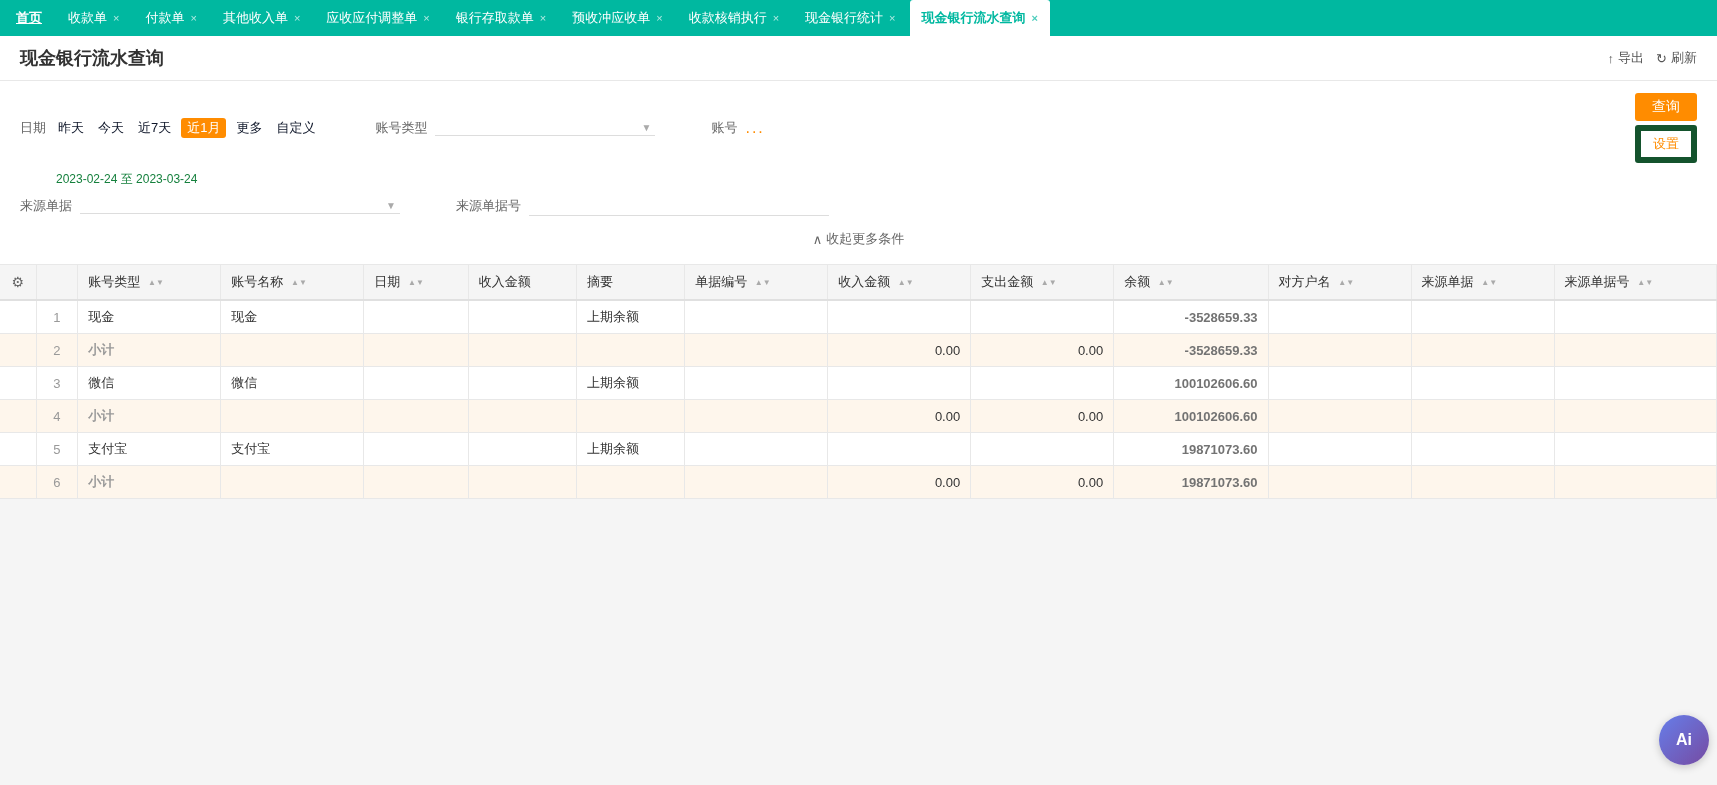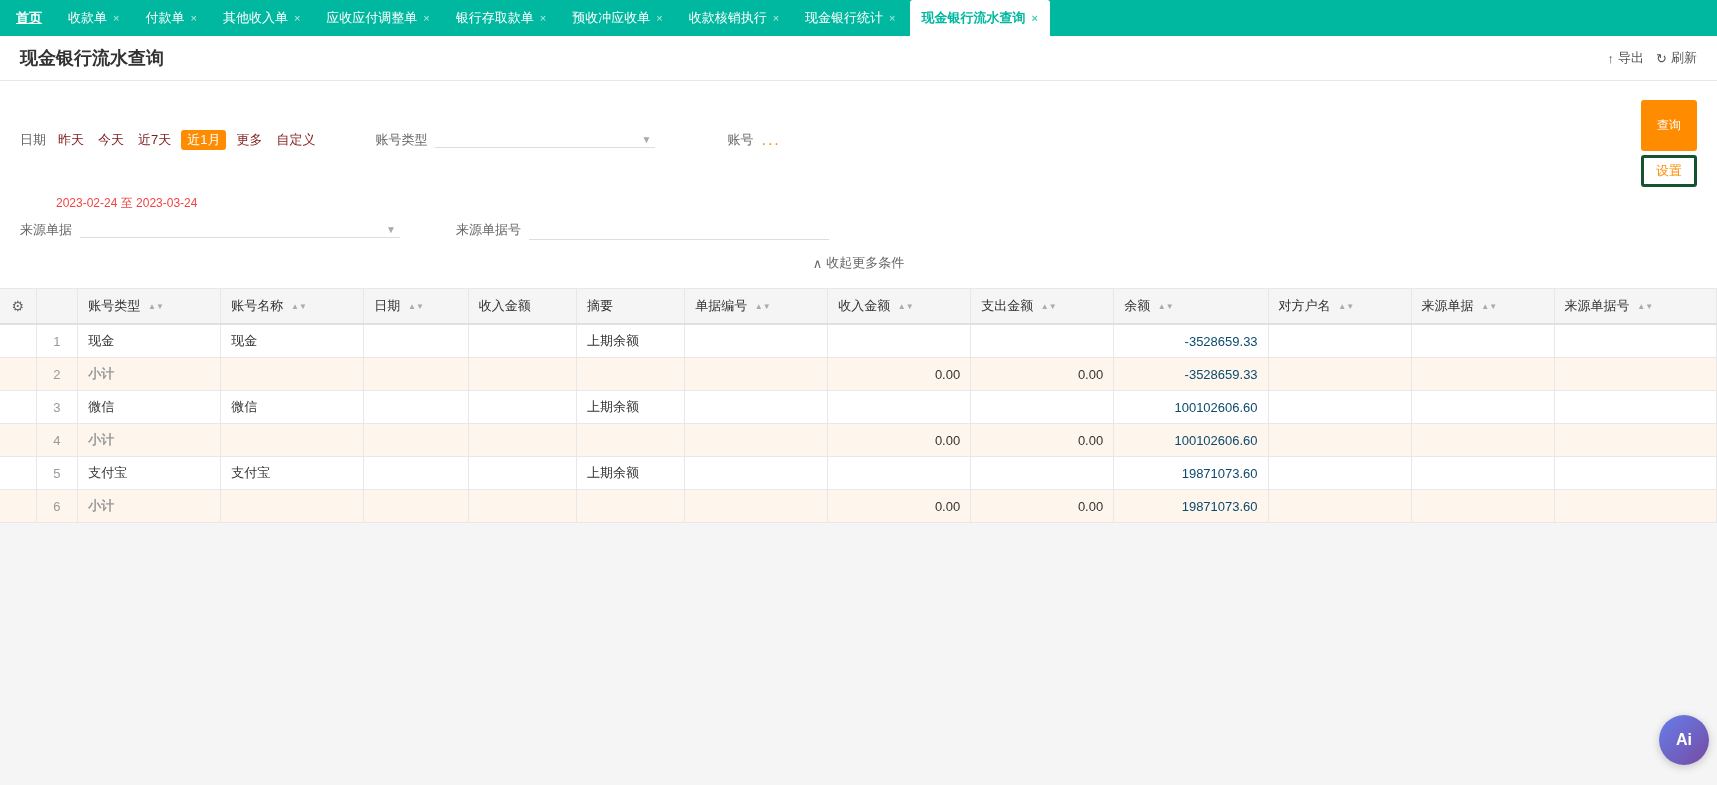--- a/index.html
+++ b/index.html
@@ -78,33 +78,33 @@
       color: #666;
       white-space: nowrap;
       font-size: 13px;
     }
     .date-shortcuts {
       display: flex;
       gap: 6px;
       align-items: center;
     }
     .date-shortcut {
-      color: #7f1d1d;
+      color: #0f172a;
       cursor: pointer;
       padding: 1px 4px;
       font-size: 13px;
     }
     .date-shortcut.active {
       background: #ff8c00;
       color: #fff;
       border-radius: 3px;
       padding: 1px 6px;
     }
     .date-range-text {
-      color: #ef4444;
+      color: #15803d;
       font-size: 12px;
       margin-top: 2px;
     }
     .filter-select {
       display: flex;
       align-items: center;
       border-bottom: 1px solid #ddd;
       padding: 2px 4px;
       min-width: 180px;
       cursor: pointer;
@@ -134,30 +134,29 @@
     .account-dots {
       color: #ff8c00;
       cursor: pointer;
       font-size: 16px;
       letter-spacing: 2px;
     }
     .query-btn {
       background: #ff8c00;
       color: #fff;
       border: none;
-      padding: 17px 16px;
+      padding: 5px 16px;
       border-radius: 3px;
       cursor: pointer;
-      font-size: 12px;
-      margin-top: 7px;
+      font-size: 14px;
     }
     .settings-btn {
       background: #fff;
       color: #ff8c00;
-      border: 3px solid #14532d;
+      border: 6px solid #14532d;
       padding: 4px 12px;
       border-radius: 3px;
       cursor: pointer;
       font-size: 13px;
     }
     .btn-group-right {
       display: flex;
       flex-direction: column;
       gap: 4px;
     }
@@ -222,21 +221,21 @@
     }
     tbody td {
       padding: 7px 10px;
       color: #333;
       font-size: 13px;
       border-right: 1px solid #e8e8e8;
     }
     .row-num { color: #999; text-align: center; }
     .subtotal-label { color: #999; font-weight: bold; }
     .amount-cell { text-align: right; }
-    .amount-orange { color: #0c4a6e; text-align: right; }
+    .amount-orange { color: #737373; text-align: right; font-weight: bold; }
 
     .ai-badge {
       position: fixed;
       right: 8px;
       bottom: 20px;
       background: linear-gradient(135deg, #667eea 0%, #764ba2 100%);
       color: white;
       border-radius: 50%;
       width: 50px;
       height: 50px;
@@ -322,21 +321,21 @@
     </div>
 
     <div class="filter-group" style="margin-left: 40px;">
       <span class="filter-label">账号类型</span>
       <div class="filter-select" style="min-width:220px;">
         <span class="filter-select-value"></span>
         <span class="filter-select-arrow">▼</span>
       </div>
     </div>
 
-    <div class="filter-group" style="margin-left: 56px;">
+    <div class="filter-group" style="margin-left: 40px;">
       <span class="filter-label">账号</span>
       <span class="account-dots">...</span>
     </div>
 
     <div class="btn-group-right" style="margin-left: auto;">
       <button class="query-btn">查询</button>
       <button class="settings-btn">设置</button>
     </div>
   </div>
 

